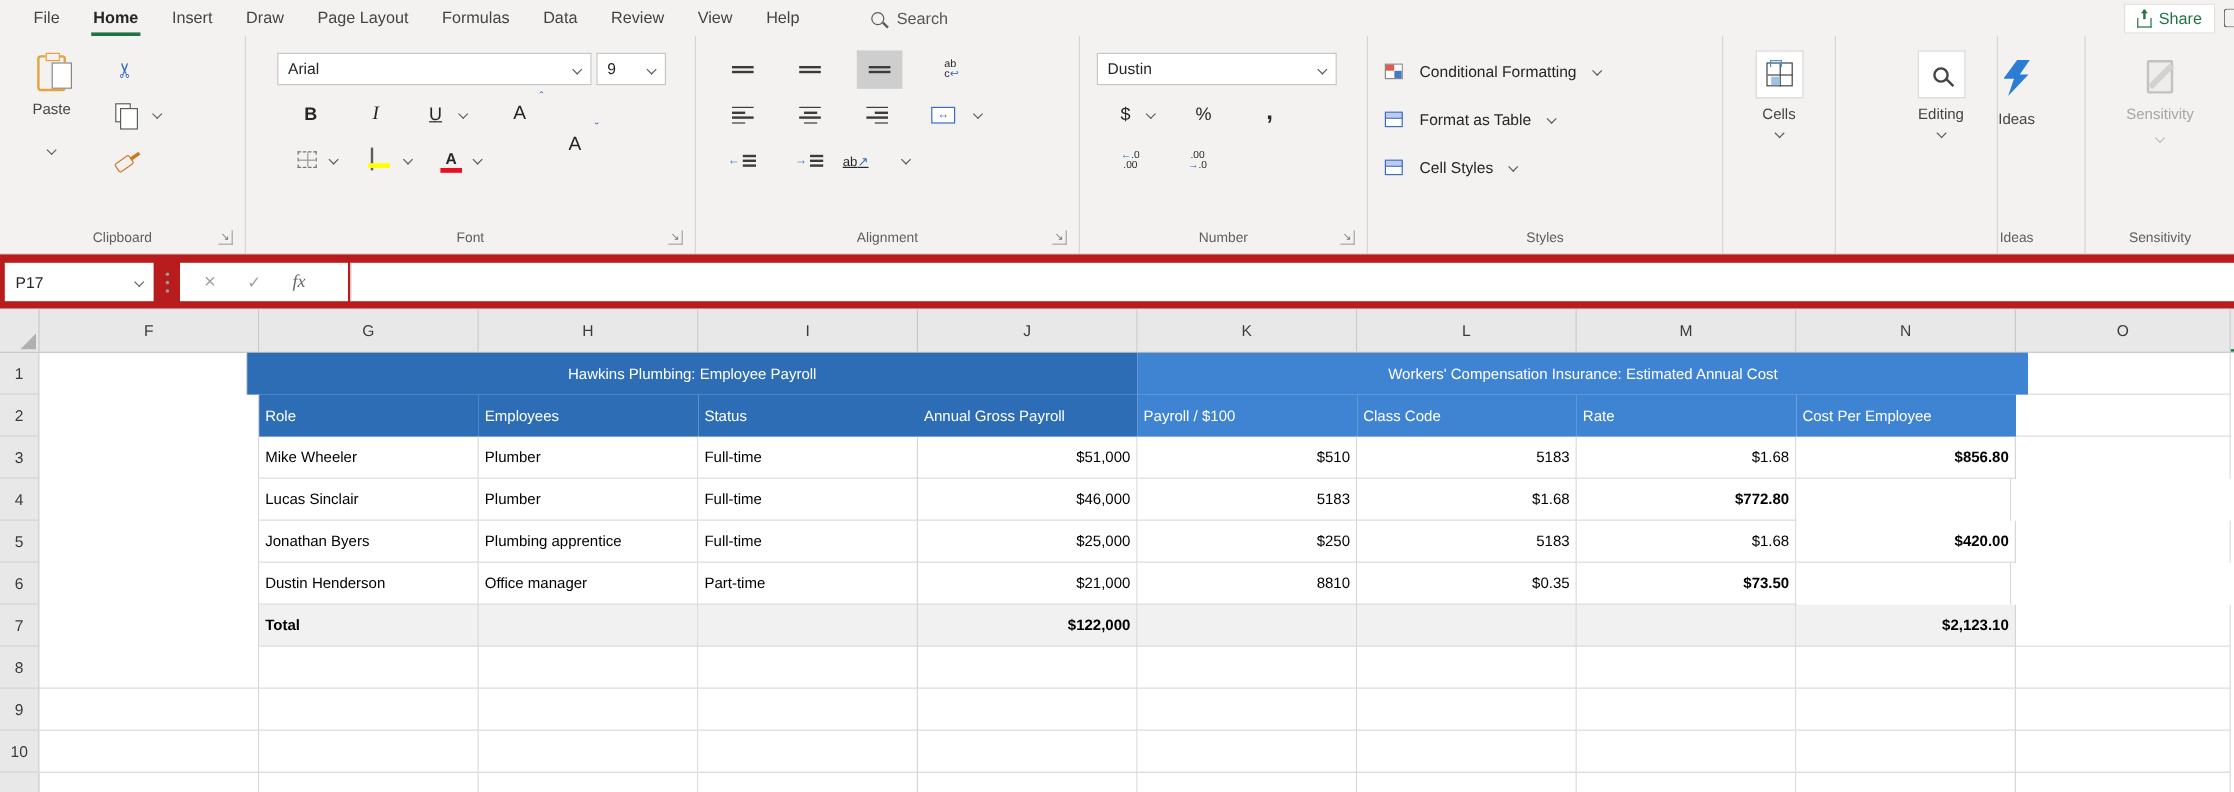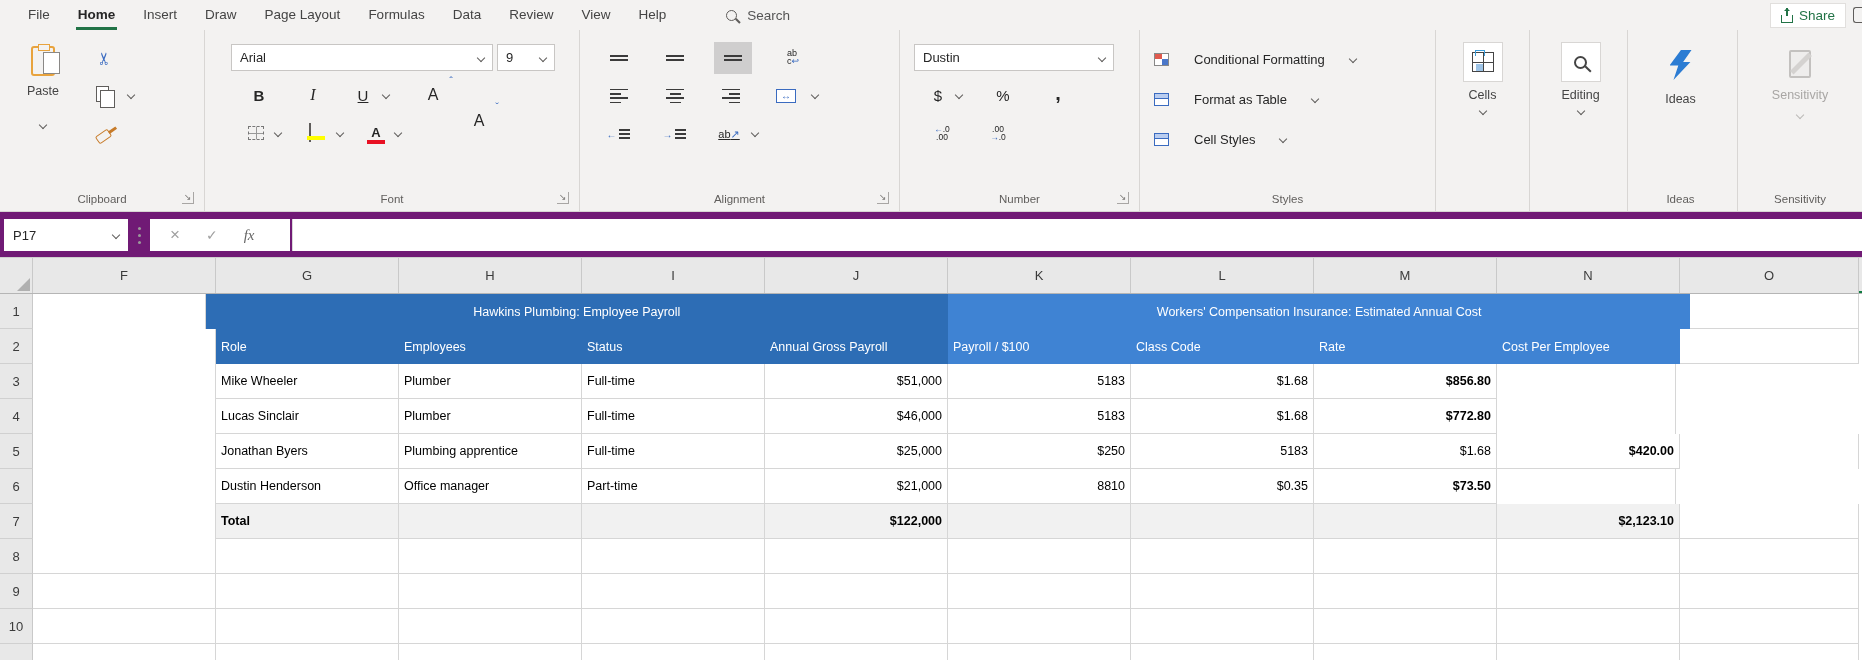--- a/index.html
+++ b/index.html
@@ -68,21 +68,21 @@
   .orient-ic { font-size:11px; color:#262626; }
   .orient-ic b { color:#3a6bc0; font-weight:400; }
   .ind-ic { display:flex; align-items:center; gap:2px; font-size:10px; color:#3a6bc0; }
 
   
   .numsym { font-size:15px; color:#262626; }
   .dec-ic { font-size:8.5px; color:#262626; line-height:8px; text-align:center; }
   .dec-ic b { color:#3a6bc0; font-weight:400; }
 
   
-  .st-row { position:absolute; left:14px; display:flex; align-items:center; gap:25px; height:26px; font-size:13px; color:#262626; }
+  .st-row { position:absolute; left:14px; display:flex; align-items:center; gap:14px; height:26px; font-size:13px; color:#262626; }
   .cf-ic { width:15px; height:13px; border:1px solid #888; display:grid; grid-template-columns:1fr 1fr; grid-template-rows:1fr 1fr; }
   .cf-ic s:nth-child(1) { background:#e05a4e; } .cf-ic s:nth-child(2) { background:#fff; }
   .cf-ic s:nth-child(3) { background:#fff; } .cf-ic s:nth-child(4) { background:#4a77c9; }
   .tbl-ic { width:15px; height:13px; border:1.4px solid #3a6bc0; background:
       linear-gradient(#3a6bc0,#3a6bc0) 0 4px/15px 1px no-repeat,
       linear-gradient(#b9cdf0,#b9cdf0) 0 0/15px 4px no-repeat, #fff; }
 
   
   .bigbtn { position:absolute; top:12px; left:0; right:0; display:flex; flex-direction:column; align-items:center; gap:6px; }
   .iconbox { width:40px; height:40px; background:#fff; border:1px solid #d8d6d4; display:flex; align-items:center; justify-content:center; }
@@ -93,21 +93,21 @@
   .edit-ic { width:13px; height:13px; border:2px solid #444; border-radius:50%; position:relative; }
   .edit-ic::after { content:""; position:absolute; width:8px; height:2px; background:#444; transform:rotate(45deg); right:-7px; bottom:-3px; }
   .bolt { width:22px; height:30px; background:#2b7cd3; clip-path:polygon(52% 0,100% 0,62% 40%,95% 40%,18% 100%,40% 52%,0 52%); }
   .sens-ic { width:22px; height:28px; border:2px solid #c3c1bf; border-radius:2px; position:relative; background:#eeedec; }
   .sens-ic::after { content:""; position:absolute; width:26px; height:5px; background:#d4d2d0; transform:rotate(-45deg); left:-3px; top:9px; }
   .biglabel { font-size:12.5px; color:#444; }
   .dim { color:#a8a6a4; }
   .dim-chv { border-color:#bbb9b7; }
 
   
-  .fbar { position:absolute; top:212px; left:0; width:1862px; height:46px; background:#701a75; border-bottom:1px solid #cfcfcf; }
+  .fbar { position:absolute; top:212px; left:0; width:1862px; height:46px; background:#b91c1c; border-bottom:1px solid #cfcfcf; }
   .namebox { position:absolute; left:4px; top:7px; width:124px; height:32px; background:#fff; display:flex; align-items:center; justify-content:space-between; padding:0 9px; font-size:13px; color:#262626; }
   .vdots { position:absolute; left:138px; top:22px; width:3px; height:3px; border-radius:50%; background:#9a9a9a; box-shadow:0 -7px 0 #9a9a9a, 0 7px 0 #9a9a9a; }
   .fbtns { position:absolute; left:150px; top:7px; width:140px; height:32px; background:#fff; display:flex; align-items:center; gap:26px; padding-left:20px; }
   .fx-x { font-size:17px; color:#a0a0a0; }
   .fx-chk { font-size:14px; color:#a0a0a0; }
   .fx-fx { font-family:"Liberation Serif", serif; font-style:italic; font-size:15px; color:#666; }
   .ffield { position:absolute; left:292px; top:7px; right:0; height:32px; background:#fff; border-left:1px solid #d8d8d8; font-size:13px; padding:0 8px; line-height:32px; color:#262626; }
 
   
   .sheet { position:absolute; top:258px; left:0; width:1862px; height:402px; background:#fff; }
@@ -273,21 +273,21 @@
           </span>
       </div>
       <div class="abs btn ind-ic" style="left:74px;top:92px;width:40px;height:24px;">
         <span>→</span>
         <span class="bars" style="align-items:flex-end">
             <i style="width:11px"></i>
             <i style="width:11px"></i>
             <i style="width:11px"></i>
           </span>
       </div>
-      <div class="abs btn orient-ic" style="left:134px;top:92px;width:30px;height:24px;text-decoration:underline;">
+      <div class="abs btn orient-ic" style="left:118px;top:92px;width:30px;height:24px;text-decoration:underline;">
         <span>ab<b>↗</b></span>
       </div>
       <span class="chv abs" style="left:172px;top:100px;"></span>
       <div class="glabel">Alignment</div>
       <div class="lnch" style="right:10px;">↘</div>
     </div>
 
     <div class="grp" style="left:900px;width:240px;">
       <div class="combo abs" style="left:14px;top:14px;width:200px;height:27px;">
         <span>Dustin</span>
@@ -334,21 +334,21 @@
     <div class="grp" style="left:1436px;width:94px;">
       <div class="bigbtn">
         <span class="iconbox">
             <span class="cells-ic"></span>
           </span>
         <span class="biglabel">Cells</span>
         <span class="chv"></span>
       </div>
     </div>
 
-    <div class="grp" style="left:1534px;width:94px;">
+    <div class="grp" style="left:1571px;width:94px;">
       <div class="bigbtn">
         <span class="iconbox">
             <span class="edit-ic"></span>
           </span>
         <span class="biglabel">Editing</span>
         <span class="chv"></span>
       </div>
     </div>
 
     <div class="grp" style="left:1624px;width:114px;">
@@ -437,20 +437,21 @@
         <div class="c co"></div>
         <div class="c cp"></div>
       </div>
 
       <div class="r">
         <div class="c nb"></div>
         <div class="c">Mike Wheeler</div>
         <div class="c">Plumber</div>
         <div class="c">Full-time</div>
         <div class="c right">$51,000</div>
+        <div class="c right">$510</div>
         <div class="c right">5183</div>
         <div class="c right">$1.68</div>
         <div class="c right bold">$856.80</div>
         <div class="c co nb"></div>
         <div class="c cp"></div>
       </div>
 
       <div class="r">
         <div class="c nb"></div>
         <div class="c">Lucas Sinclair</div>

